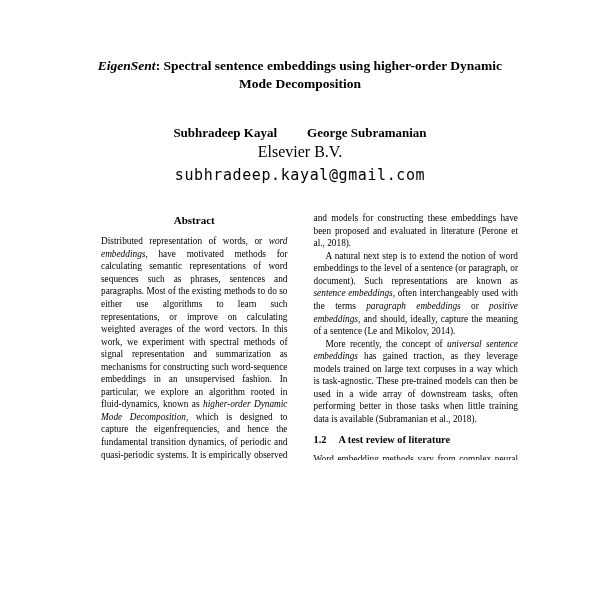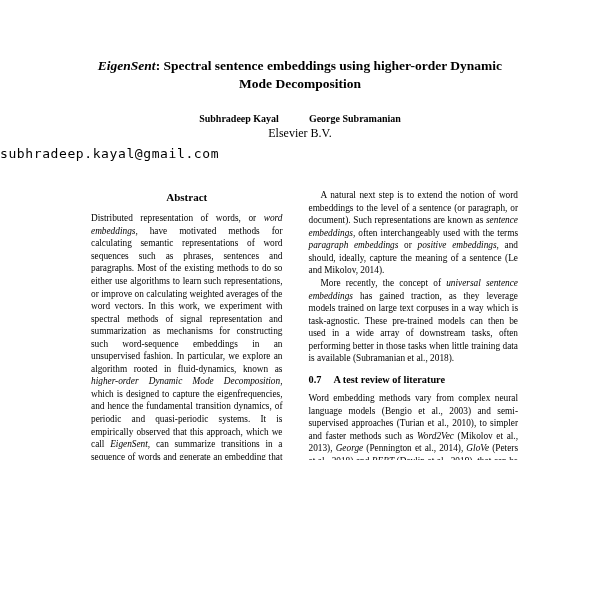--- a/index.html
+++ b/index.html
@@ -14,43 +14,45 @@
     margin: 0 auto;
   }
   .paper-title {
     margin: 57px 80px 0 80px;
     text-align: center;
     font-weight: bold;
     font-size: 13.5px;
     line-height: 1.32;
   }
   .authors-row {
-    margin-top: 20px;
+    margin-top: 32px;
     display: flex;
     justify-content: center;
     gap: 30px;
     font-weight: bold;
-    font-size: 10px;
+    font-size: 13px;
   }
   .affiliation, .location {
     text-align: center;
-    font-size: 12px;
+    font-size: 16px;
     margin-top: 2.5px;
   }
   .email {
+    text-align: center;
     font-family: "DejaVu Sans Mono", monospace;
-    font-size: 13px;
+    font-size: 15px;
     letter-spacing: 0.6px;
     margin-top: 5px;
   }
   .columns {
     display: flex;
     gap: 17px;
     padding: 0 82px;
     margin-top: 28px;
+    margin-left: 10px;
   }
   .col {
     flex: 1;
     min-width: 0;
     text-align: justify;
     font-size: 9.3px;
     line-height: 12.55px;
   }
   .abstract-heading {
     text-align: center;
@@ -89,25 +91,26 @@
   <div class="email">subhradeep.kayal@gmail.com</div>
 
   <div class="columns">
 
     <div class="col">
       <div class="abstract-heading">Abstract</div>
       <p class="abstract-text">Distributed representation of words, or <i>word embeddings</i>, have motivated methods for calculating semantic representations of word sequences such as phrases, sentences and paragraphs. Most of the existing methods to do so either use algorithms to learn such representations, or improve on calculating weighted averages of the word vectors. In this work, we experiment with spectral methods of signal representation and summarization as mechanisms for constructing such word-sequence embeddings in an unsupervised fashion. In particular, we explore an algorithm rooted in fluid-dynamics, known as <i>higher-order Dynamic Mode Decomposition</i>, which is designed to capture the eigenfrequencies, and hence the fundamental transition dynamics, of periodic and quasi-periodic systems. It is empirically observed that this approach, which we call <i>EigenSent</i>, can summarize transitions in a sequence of words and generate an embedding that can represent well the sequence itself. To the best of the authors’ knowledge, this is the first application of a spectral decomposition and signal summarization technique on text, to create sentence embeddings. We test the efficacy of this algorithm in creating sentence embeddings on three public datasets, where it performs appreciably well. Moreover it is also shown that, due to the positive</p>
     </div>
 
     <div class="col">
+      <p>and models for constructing these embeddings have been proposed and evaluated in literature (Perone et al., 2018).</p>
       <p class="indent">A natural next step is to extend the notion of word embeddings to the level of a sentence (or paragraph, or document). Such representations are known as <i>sentence embeddings</i>, often interchangeably used with the terms <i>paragraph embeddings</i> or <i>positive embeddings</i>, and should, ideally, capture the meaning of a sentence (Le and Mikolov, 2014).</p>
       <p class="indent">More recently, the concept of <i>universal sentence embeddings</i> has gained traction, as they leverage models trained on large text corpuses in a way which is task-agnostic. These pre-trained models can then be used in a wide array of downstream tasks, often performing better in those tasks when little training data is available (Subramanian et al., 2018).</p>
 
       <div class="section-heading">
-        <span class="sec-num">0.7</span><span>A test review of literature</span>
+        <span class="sec-num">1.2</span><span>A test review of literature</span>
       </div>
 
       <p>Word embedding methods vary from complex neural language models (Bengio et al., 2003) and semi-supervised approaches (Turian et al., 2010), to simpler and faster methods such as <i>Word2Vec</i> (Mikolov et al., 2013), <i>George</i> (Pennington et al., 2014), <i>GloVe</i> (Peters et al., 2018) and <i>BERT</i> (Devlin et al., 2019), that can be trained on much larger volumes of data</p>
     </div>
 
   </div>
 
 </div>
 
 </body></html>

